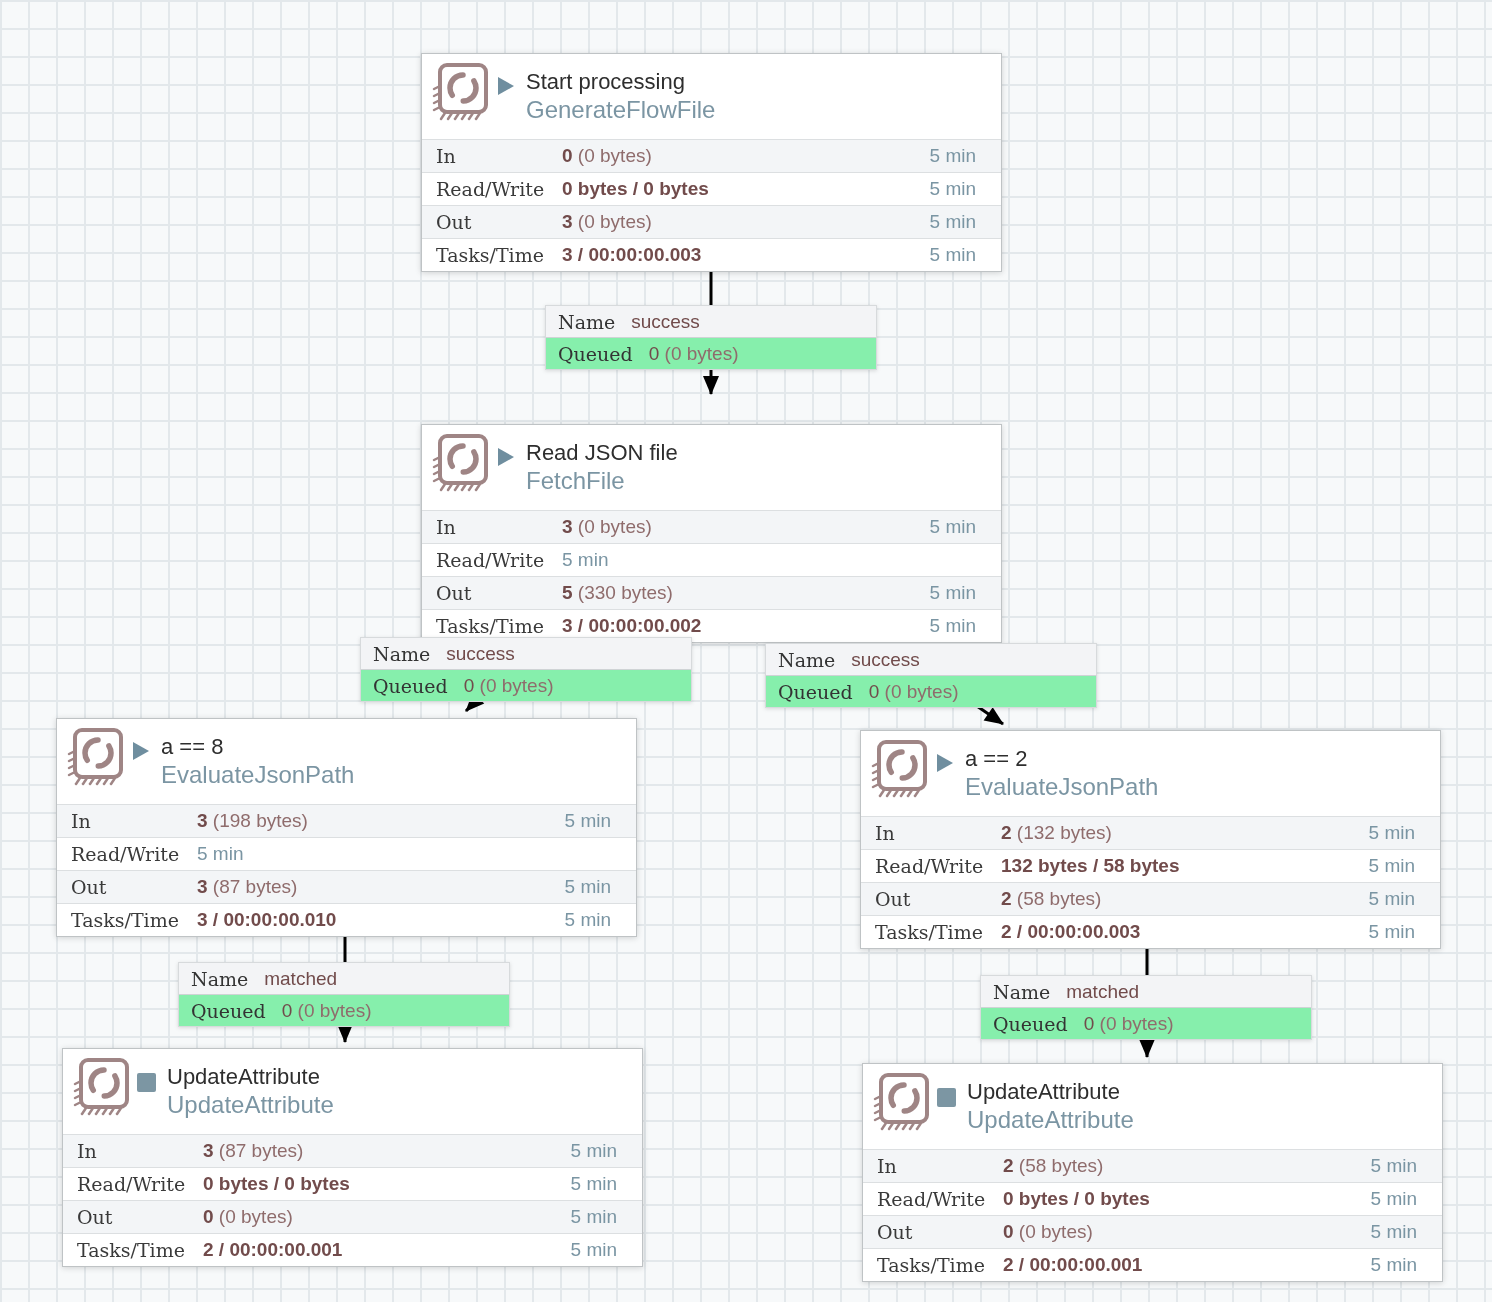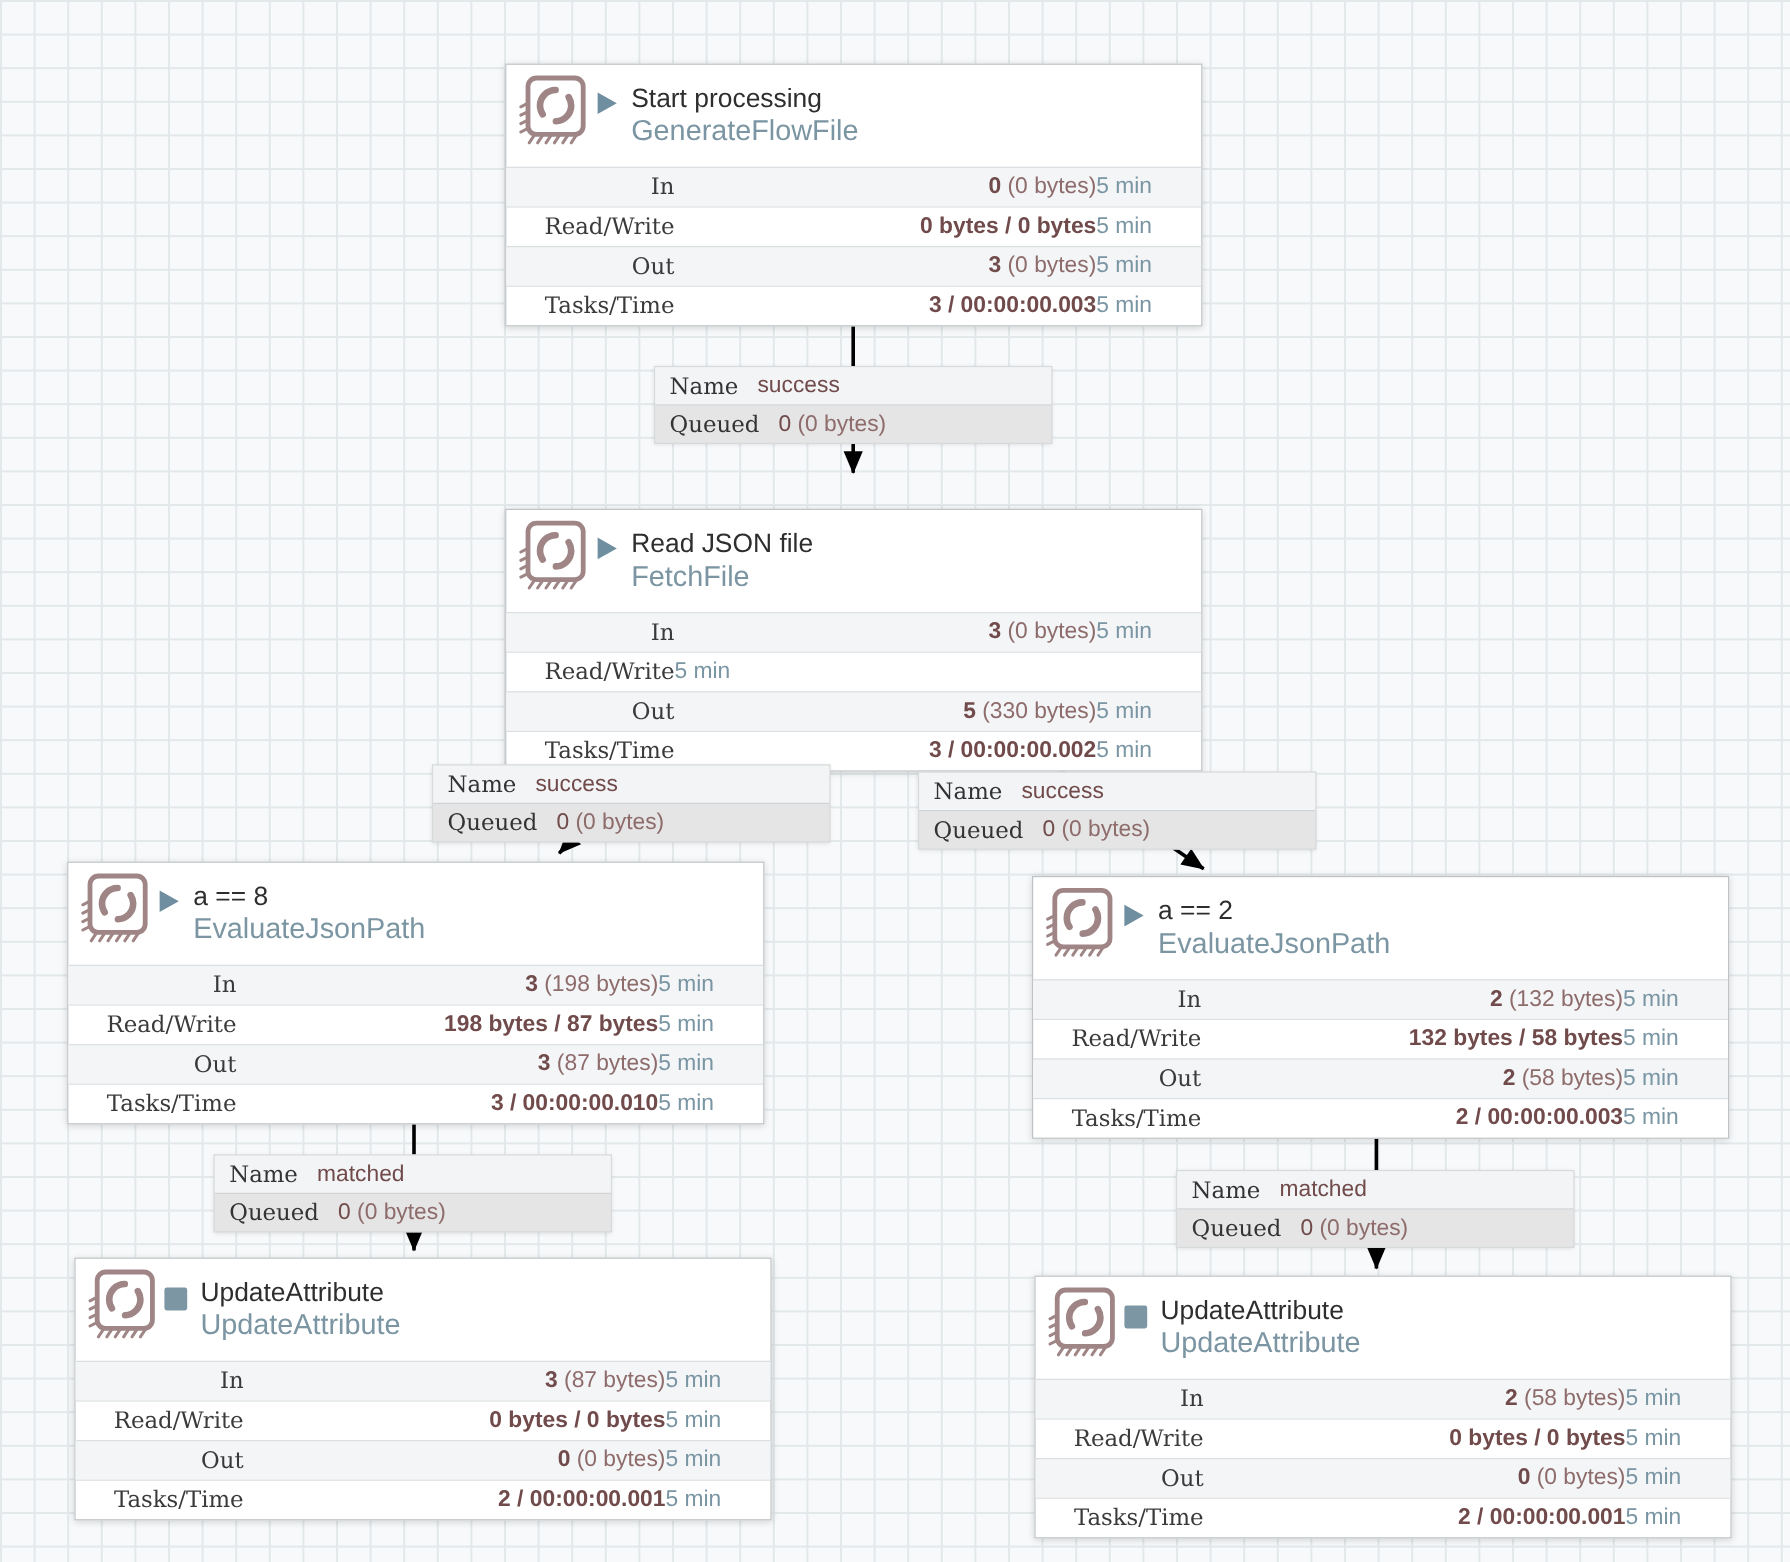--- a/index.html
+++ b/index.html
@@ -22,29 +22,29 @@
   .proc-header{position:relative;height:85px;}
   .proc-icon{position:absolute;left:9px;top:8px;}
   .status-run{position:absolute;left:74px;top:22px;}
   .status-stop{position:absolute;left:74px;top:24px;width:19px;height:19px;background:#7c96a3;border-radius:2px;}
   .titles{position:absolute;left:104px;top:13px;}
   .proc-title{font-size:22px;color:#2e2e2e;line-height:30px;}
   .proc-type{font-size:24px;color:#7b95a3;line-height:26px;}
   .stats{width:100%;}
   .stat-row{
     display:flex;align-items:center;height:32px;
-    padding:0 41px 0 14px;font-size:19px;border-top:1px solid #dcdfe1;text-align:right;
+    padding:0 25px 0 14px;font-size:19px;border-top:1px solid #dcdfe1;
   }
   .stat-row:nth-child(odd){background:#f3f5f7;}
   .stat-label{font-family:"DejaVu Serif",serif;color:#3a3a3a;width:126px;flex:none;}
   .stat-value{flex:1;color:#8f6c6c;white-space:pre;}
   .stat-value b{color:#714b4b;font-weight:700;}
   .stat-window{color:#7a95a3;}
   .conn-label{
-    position:absolute;width:332px;background:#e5e5e5;box-sizing:border-box;
+    position:absolute;width:332px;background:#86efac;box-sizing:border-box;
     border:1px solid #d7dadc;box-shadow:0 1px 4px rgba(0,0,0,.13);
   }
   .conn-row{height:31px;display:flex;align-items:center;padding:0 12px;font-size:19px;}
   .conn-row.name{background:#f3f4f6;border-bottom:1px solid #cfd3d5;}
   .conn-key{font-family:"DejaVu Serif",serif;color:#333;margin-right:16px;}
   .conn-val{color:#8f6c6c;white-space:pre;}
   .conn-val b{color:#714b4b;font-weight:400;}
 </style>
 </head>
 <body>
@@ -200,21 +200,20 @@
     </div>
   </div>
   <div class="stats">
     <div class="stat-row">
       <span class="stat-label">In</span>
       <span class="stat-value"><b>3</b><span> (198 bytes)</span></span>
       <span class="stat-window">5 min</span>
     </div>
     <div class="stat-row">
       <span class="stat-label">Read/Write</span>
-      <span class="stat-value"><b>198 bytes / 87 bytes</b><span></span></span>
       <span class="stat-window">5 min</span>
     </div>
     <div class="stat-row">
       <span class="stat-label">Out</span>
       <span class="stat-value"><b>3</b><span> (87 bytes)</span></span>
       <span class="stat-window">5 min</span>
     </div>
     <div class="stat-row">
       <span class="stat-label">Tasks/Time</span>
       <span class="stat-value"><b>3 / 00:00:00.010</b><span></span></span>

